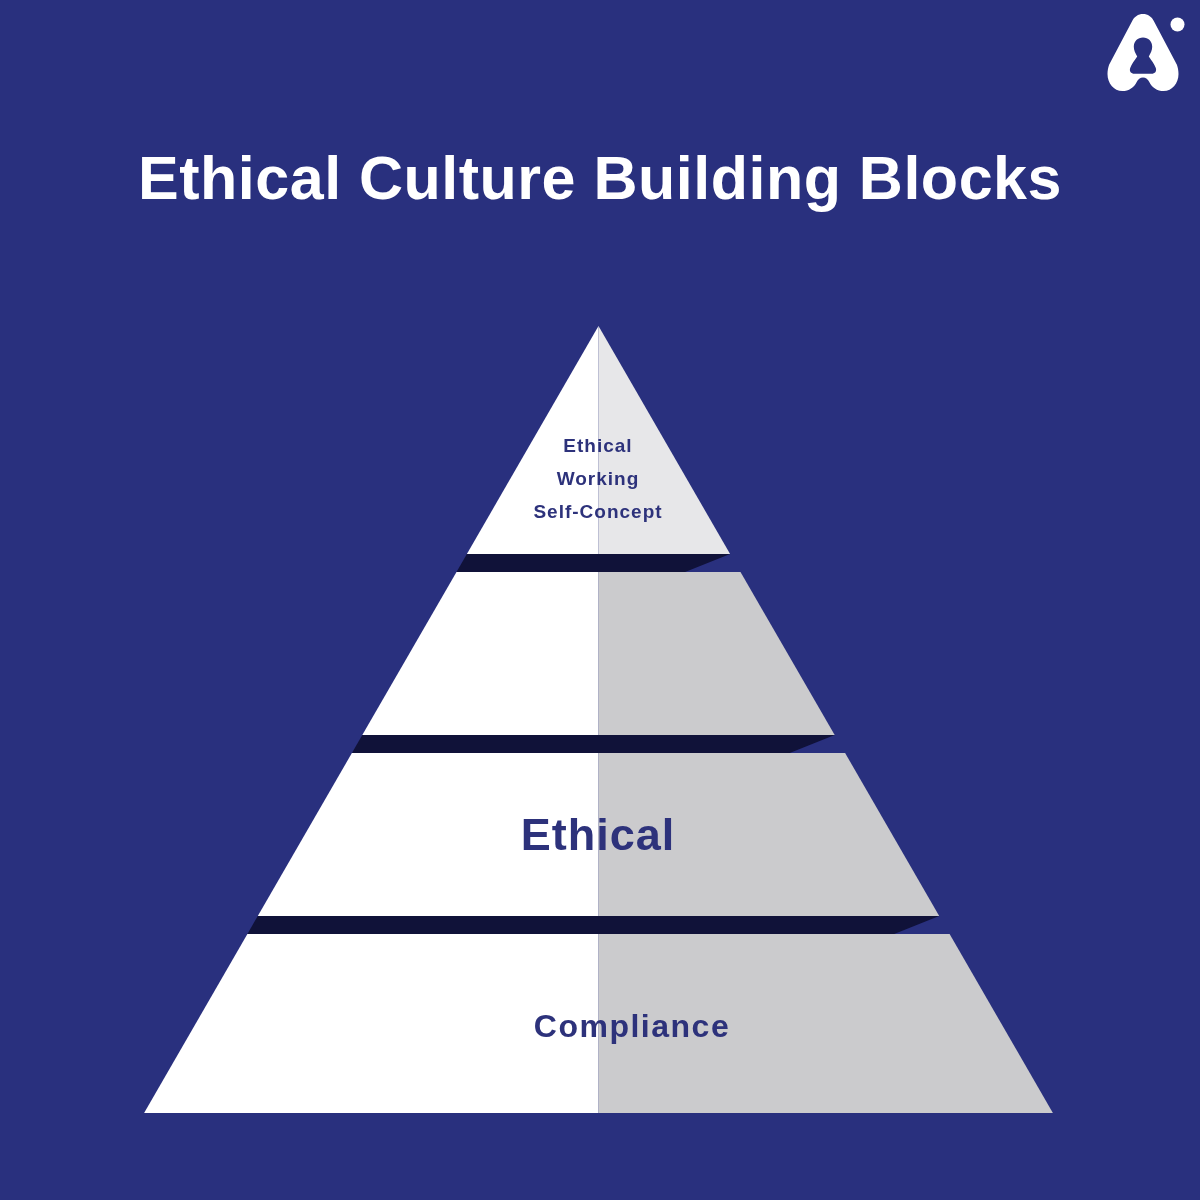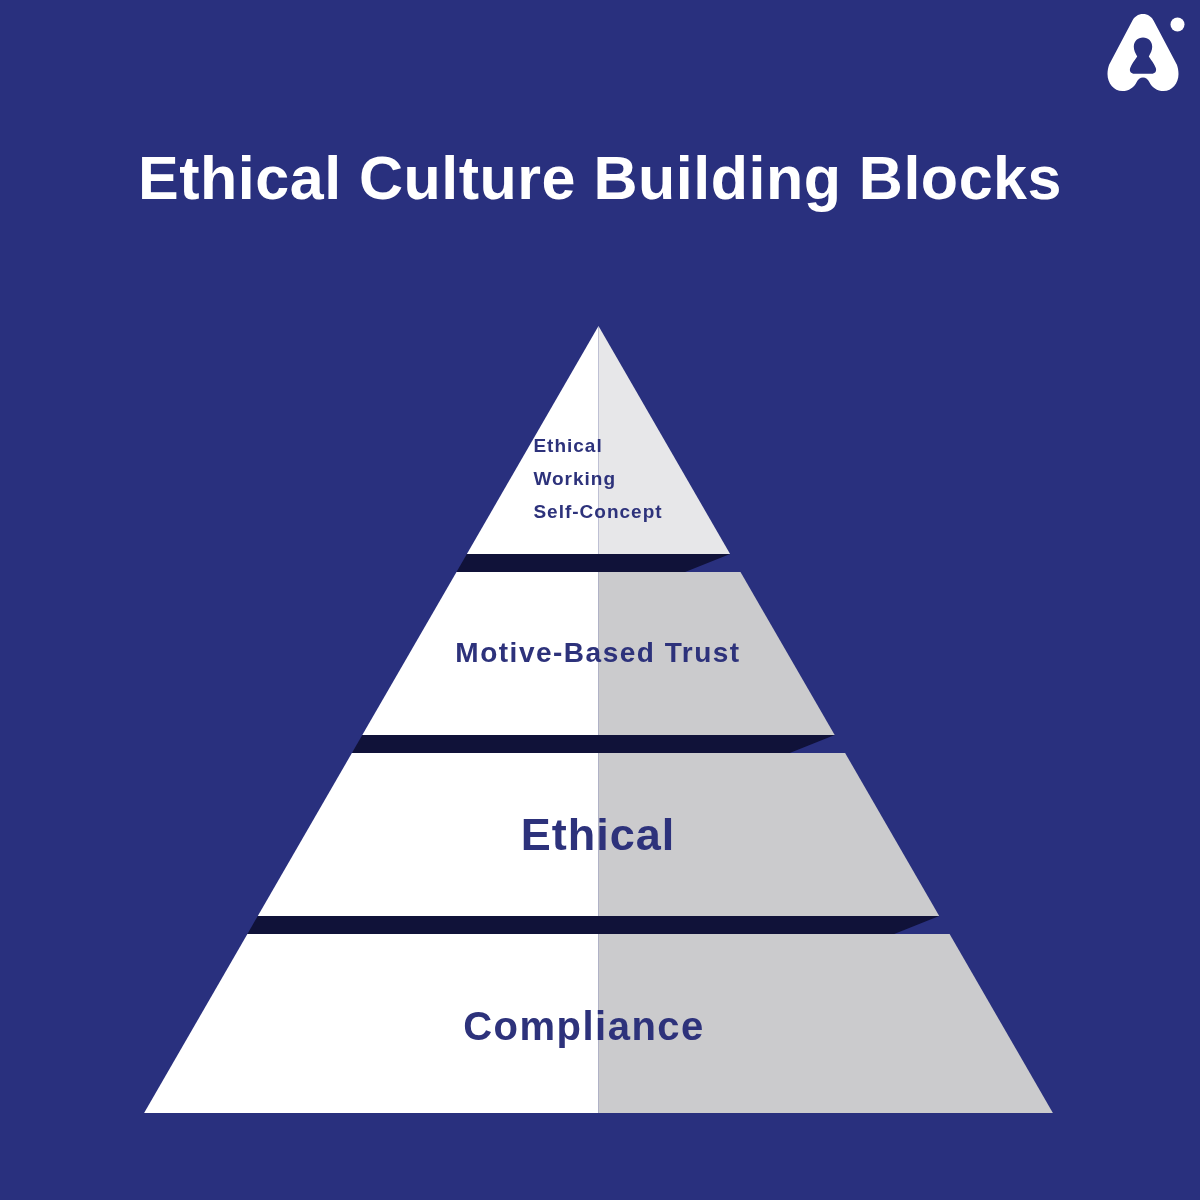--- a/index.html
+++ b/index.html
@@ -25,27 +25,27 @@
     width:80px;height:78px;
   }
   .pyramid-svg{
     position:absolute;left:0;top:0;width:1200px;height:1200px;
   }
   .tier-label{
     position:absolute;
     transform:translate(-50%,-50%);
     color:var(--label-text,#2d327b);
     font-weight:700;
-    text-align:left;
+    text-align:center;
     white-space:pre-line;
   }
   .tier-label.l1{left:598px;top:478px;font-size:19px;line-height:33px;letter-spacing:1px;}
   .tier-label.l2{left:598px;top:653px;font-size:28px;letter-spacing:1.5px;}
   .tier-label.l3{left:598px;top:835px;font-size:45px;letter-spacing:1px;}
-  .tier-label.l4{left:584px;top:1026px;font-size:40px;letter-spacing:1.5px;}
+  .tier-label.l4{left:632px;top:1026px;font-size:32px;letter-spacing:1.5px;}
 </style>
 </head>
 <body>
 
 <div class="canvas">
 
   <div class="page-title">Ethical Culture Building Blocks</div>
 
   <svg class="logo" viewBox="0 0 78 78" aria-hidden="true">
     <path fill-rule="evenodd" style="fill:var(--logo,#ffffff)" d="
@@ -99,17 +99,16 @@
 
     <g>
       <polygon points="247.4,934 598.5,934 598.5,1113 144.1,1113" style="fill:var(--face-light,#ffffff)"></polygon>
       <polygon points="598.5,934 949.6,934 1052.9,1113 598.5,1113" style="fill:var(--face-shade,#cbcbcd)"></polygon>
     </g>
   </svg>
 
   <div class="tier-label l1">Ethical
 Working
 Self-Concept</div>
-  <div class="tier-label l2">Motive-Based Trust</div>
   <div class="tier-label l3">Ethical</div>
   <div class="tier-label l4">Compliance</div>
 
 </div>
 
 </body></html>

